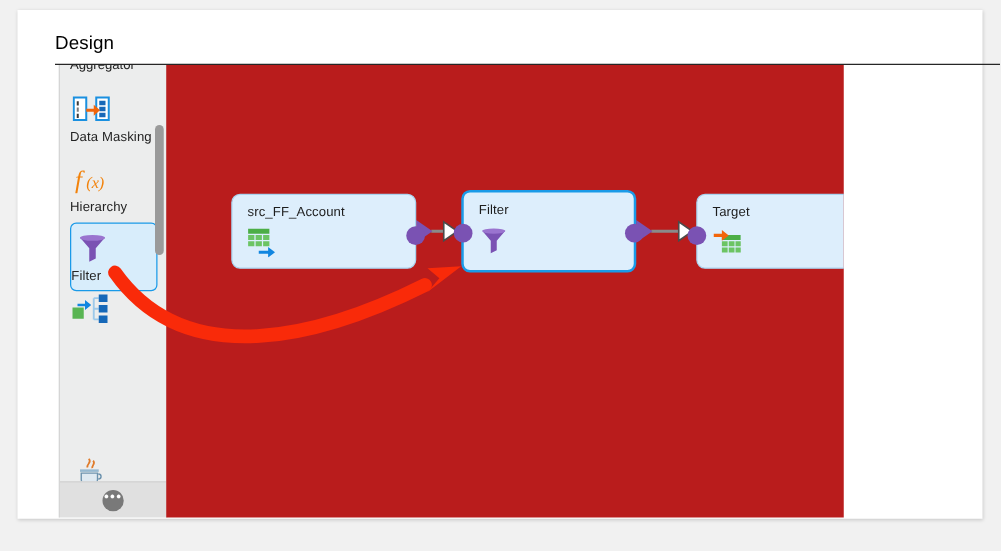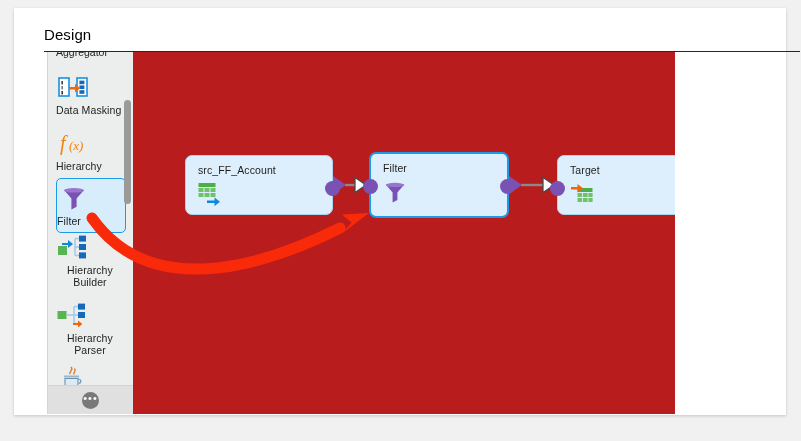--- a/index.html
+++ b/index.html
@@ -213,35 +213,22 @@
         <div class="pal-icon">
           <svg width="32" height="24" viewBox="0 0 32 24">
             <rect x="1" y="11" width="9" height="9" fill="#59b553"></rect>
             <path d="M5 8 h6 v-3 l5 4 -5 4 V10 H5 z" fill="#1186e0"></path>
             <path d="M18 3.5 v17 M18 3.5 h4 M18 12 h4 M18 20.5 h4" stroke="#9dc9ea" stroke-width="1.5" fill="none"></path>
             <rect x="22" y="0.6" width="7" height="6" fill="#1668b8"></rect>
             <rect x="22" y="9" width="7" height="6" fill="#1668b8"></rect>
             <rect x="22" y="17.4" width="7" height="6" fill="#1668b8"></rect>
           </svg>
         </div>
-        <div class="pal-label">Hierarchy Builder</div>
-      </div>
-
-      <div class="pal-item" style="top:248px;">
-        <div class="pal-icon">
-          <svg width="32" height="24" viewBox="0 0 32 24">
-            <rect x="0.5" y="8" width="9" height="8" fill="#59b553"></rect>
-            <path d="M10 12 h7 M17 3.5 v17 M17 3.5 h4 M17 12 h4 M17 20.5 h4" stroke="#9dc9ea" stroke-width="1.5" fill="none"></path>
-            <rect x="21" y="0.6" width="7" height="6" fill="#1668b8"></rect>
-            <rect x="21" y="9" width="7" height="6" fill="#1668b8"></rect>
-            <path d="M16 20 h5 v-2.6 l4.4 3.6 -4.4 3.6 V22 h-5 z" fill="#f2650a"></path>
-          </svg>
-        </div>
-        <div class="pal-label">Hierarchy Parser</div>
-      </div>
+      </div>
+
 
       <div class="pal-item" style="top:312px;">
         <div class="pal-icon">
           <svg width="28" height="26" viewBox="0 0 28 26">
             <path d="M12 1 c3 3 -2 4 -1 7 M15.5 2.5 c2.4 2.6 -1.4 3.6 -0.6 6" stroke="#e07b2a" stroke-width="1.4" fill="none"></path>
             <rect x="5" y="9.5" width="15" height="2" fill="#96b8d0"></rect>
             <path d="M6 12.5 h13 v5.2 a6.5 6.5 0 0 1 -13 0 z" fill="#dfe9f1" stroke="#6d93ae" stroke-width="1.1"></path>
             <path d="M19.6 13.2 c3 0 3 4 0 4" stroke="#6d93ae" stroke-width="1.1" fill="none"></path>
             <rect x="4" y="19.8" width="17" height="2" fill="#96b8d0"></rect>
           </svg>

